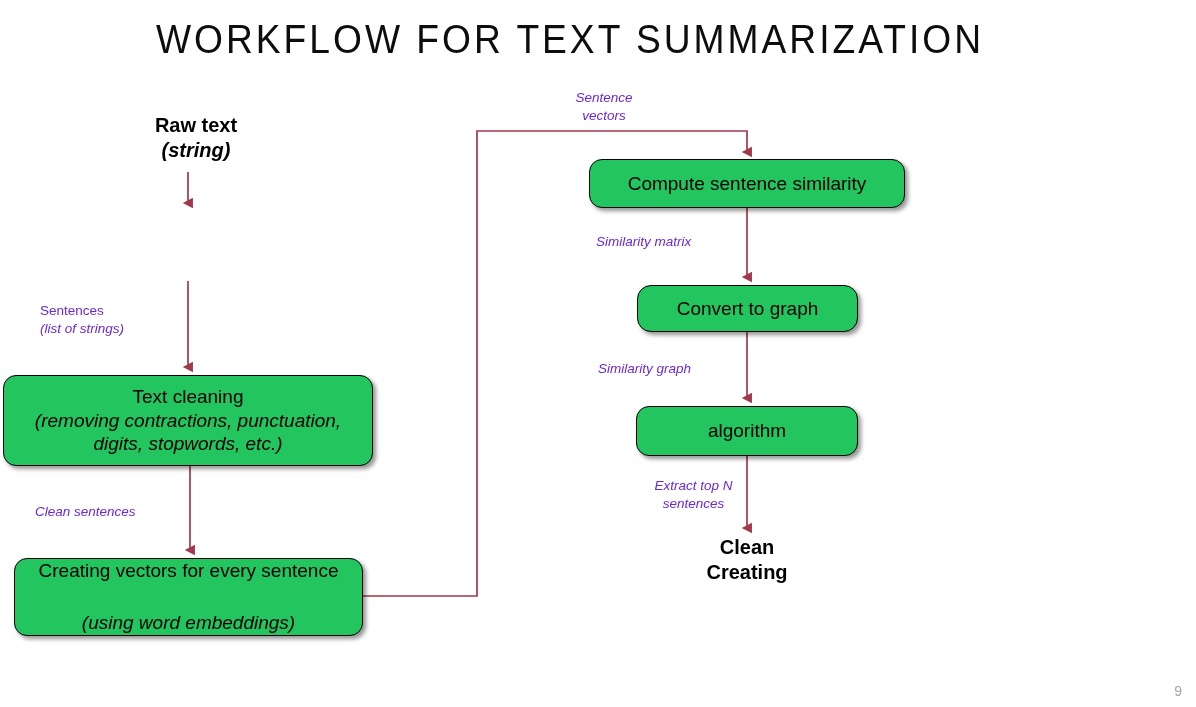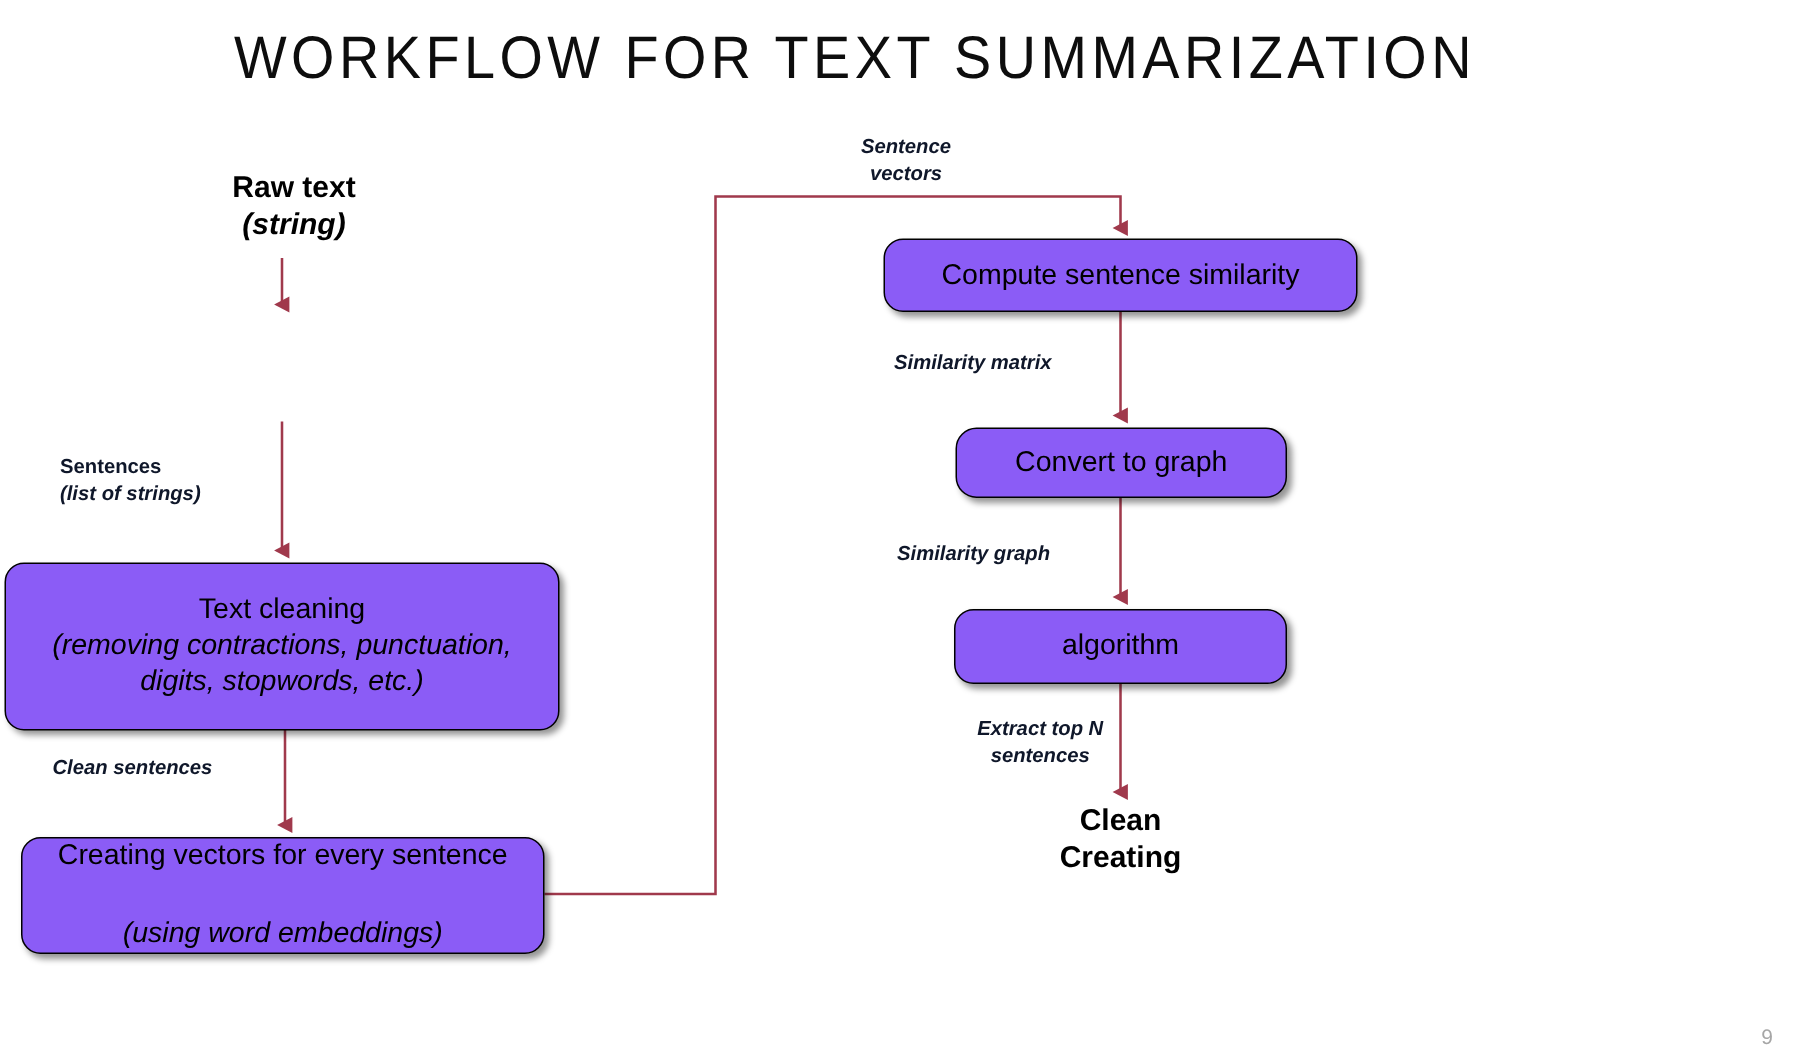--- a/index.html
+++ b/index.html
@@ -41,21 +41,21 @@
     top: 0;
     width: 1196px;
     height: 707px;
     pointer-events: none;
   }
 
   
   .box {
     position: absolute;
     box-sizing: border-box;
-    background: #8b5cf6;
+    background: #22c55e;
     border: 1.4px solid #000000;
     border-radius: 13px;
     display: flex;
     flex-direction: column;
     align-items: center;
     justify-content: center;
     text-align: center;
     box-shadow: 3px 3px 4px rgba(0,0,0,0.42);
     line-height: 1.26;
   }
@@ -74,23 +74,22 @@
   }
   .terminal .t1 { display:block; font-size: 20px; font-weight: 700; white-space: nowrap; }
   .terminal .t2 { display:block; font-size: 20px; font-weight: 700; font-style: italic; white-space: nowrap; }
   .terminal .t2b{ display:block; font-size: 20px; font-weight: 700; white-space: nowrap; }
 
   
   .edge-label {
     position: absolute;
     font-size: 13.5px;
     line-height: 1.36;
-    color: #0f172a;
+    color: #6d28d9;
     white-space: nowrap;
-    font-weight: bold;
   }
   .edge-label .e-plain { display:block; }
   .edge-label .e-ital  { display:block; font-style: italic; }
   .al-right  { text-align: left; }
   .al-center { text-align: center; }
 
   
   #page-number {
     position: absolute;
     right: 14px;
@@ -135,21 +134,21 @@
     <span class="t1">Raw text</span>
     <span class="t2">(string)</span>
   </div>
 
 
   <div class="edge-label al-right" style="left:40px; top:302px; width:145px;">
     <span class="e-plain">Sentences</span>
     <span class="e-ital">(list of strings)</span>
   </div>
 
-  <div class="box" style="left:3px; top:375px; width:370px; height:112px;">
+  <div class="box" style="left:3px; top:375px; width:370px; height:91px;">
     <span class="ln plain">Text cleaning</span>
     <span class="ln ital">(removing contractions, punctuation,</span>
     <span class="ln ital">digits, stopwords, etc.)</span>
   </div>
 
   <div class="edge-label al-right" style="left:35px; top:503px; width:143px;">
     <span class="e-ital">Clean sentences</span>
   </div>
 
   <div class="box" style="left:14px; top:558px; width:349px; height:78px;justify-content:space-between;">

